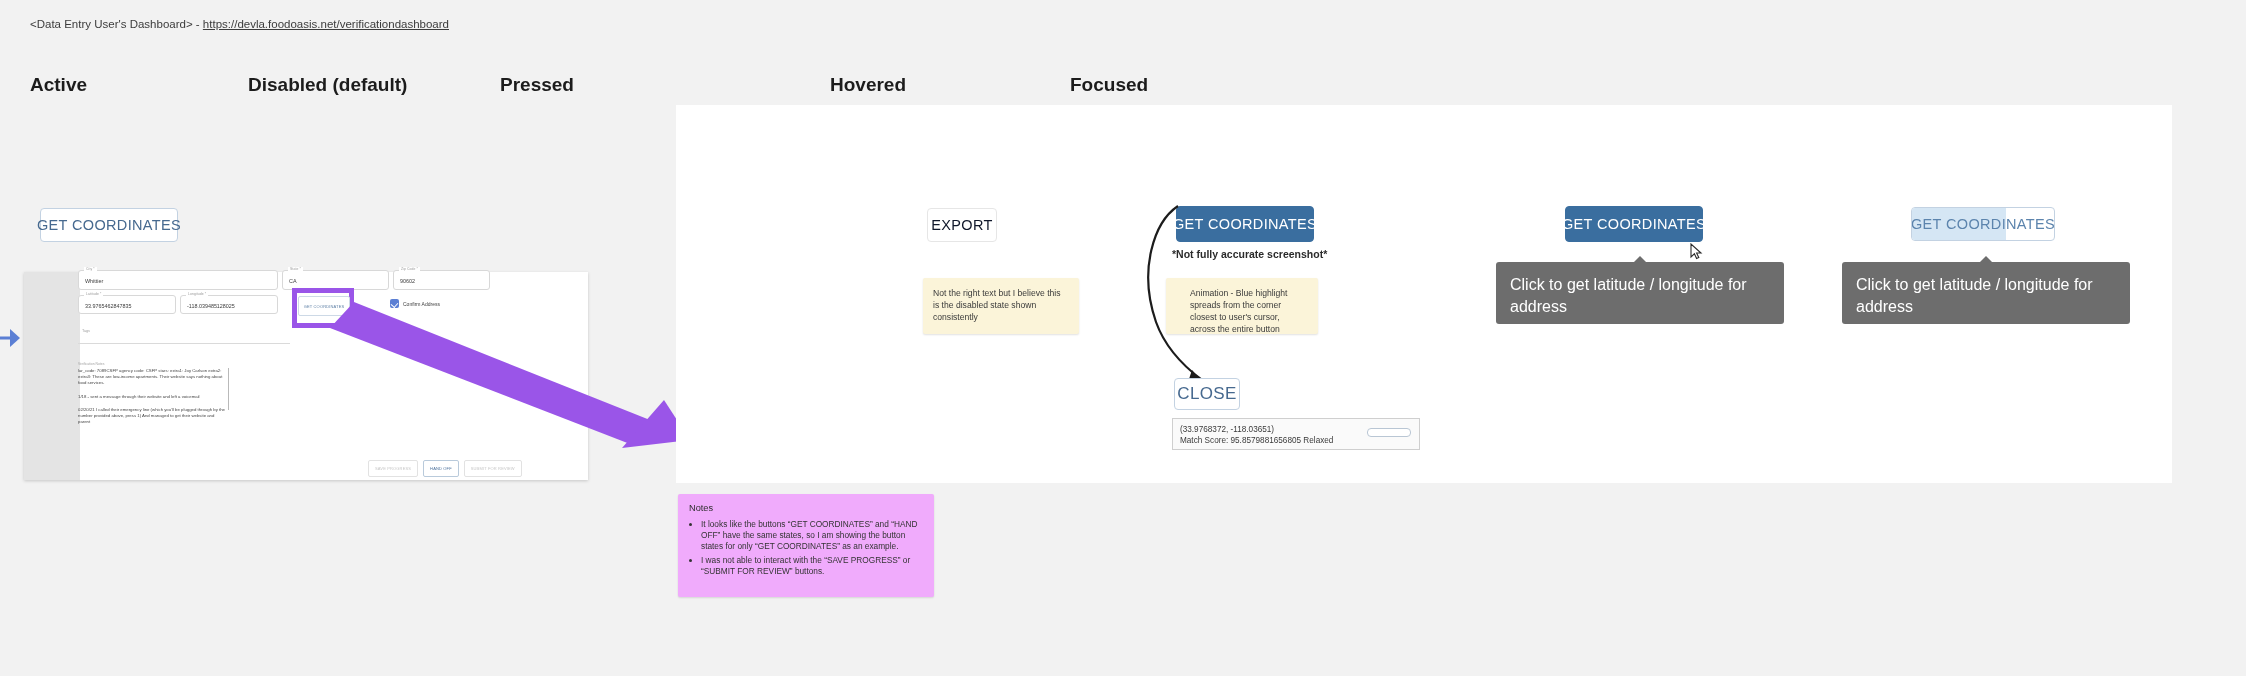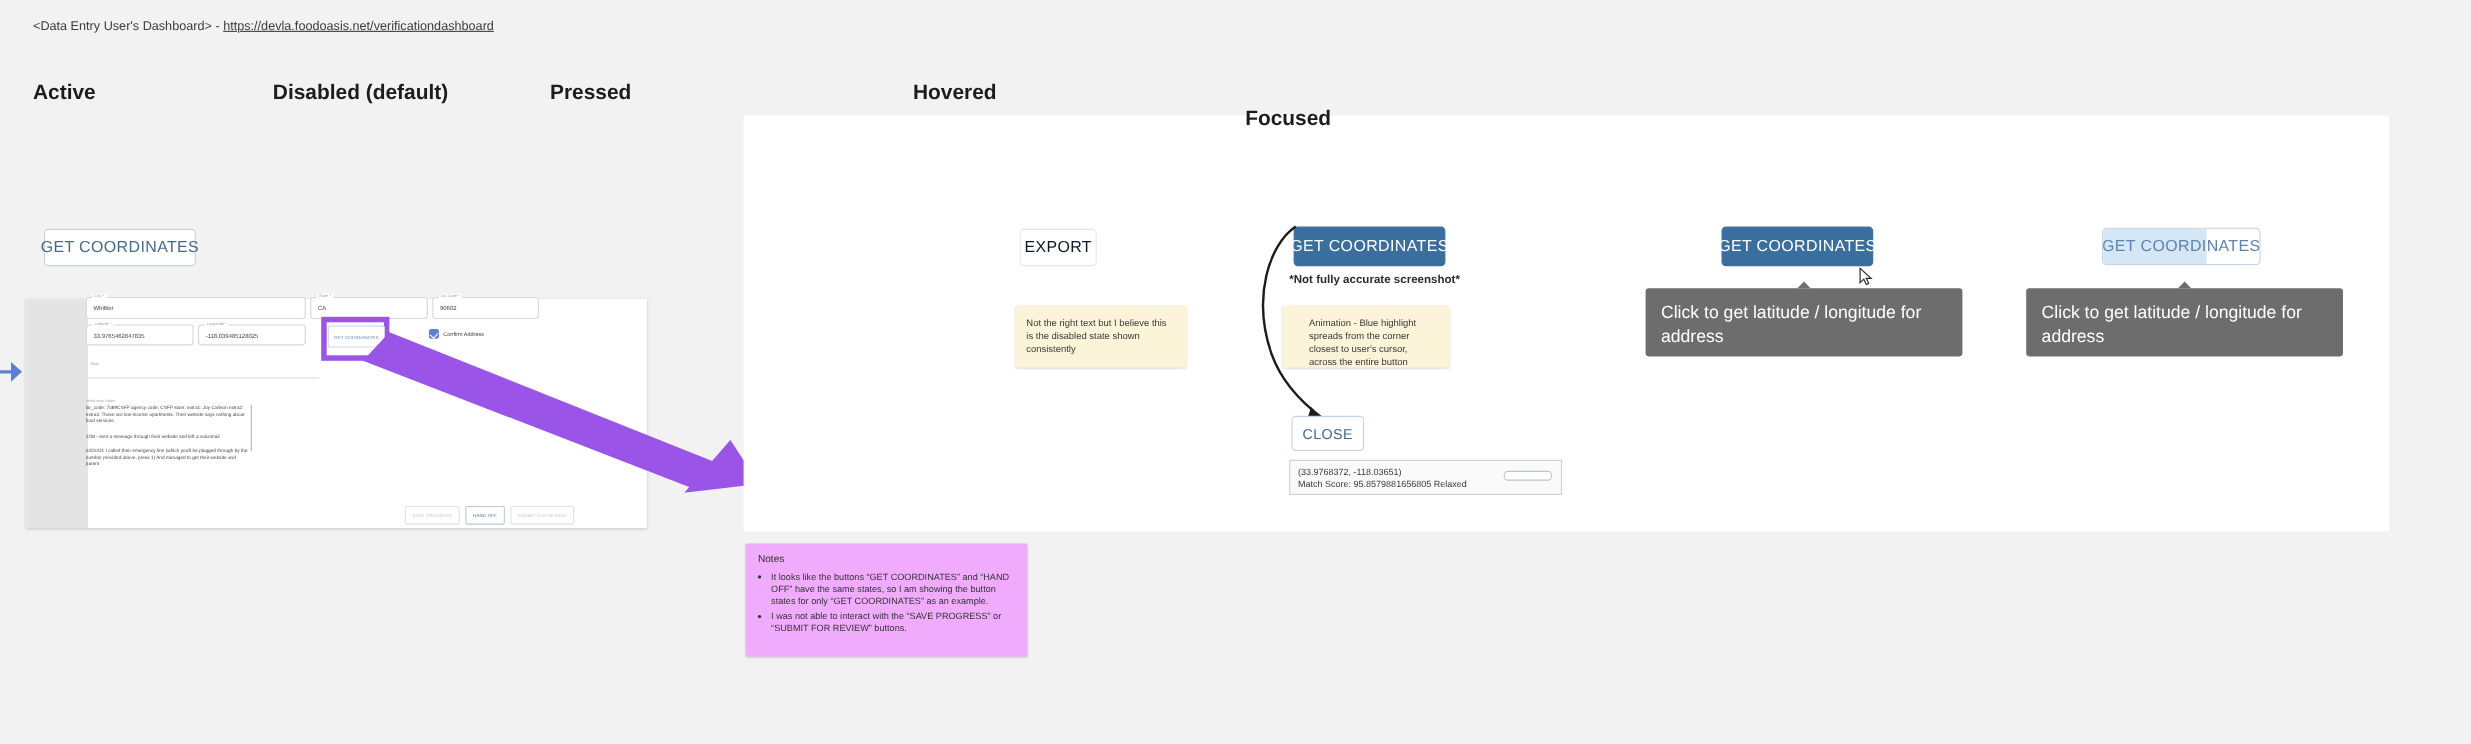--- a/index.html
+++ b/index.html
@@ -62,39 +62,39 @@
 
   .purple-arrow{position:absolute;left:330px;top:288px;width:360px;height:160px;pointer-events:none;}
 
   
   .panel{position:absolute;left:676px;top:105px;width:1496px;height:378px;background:#fff;}
 
   .panel-head{position:absolute;left:30px;top:18px;font-size:11.5px;color:#3c3c3c;}
   .panel-head a{color:#3c3c3c;text-decoration:underline;}
 
   .col-title{position:absolute;font-size:19px;font-weight:bold;color:#1c1c1c;top:74px;}
-  .c1{left:30px;} .c2{left:248px;} .c3{left:500px;} .c4{left:830px;} .c5{left:1132px;margin-top:24px;}
+  .c1{left:30px;} .c2{left:248px;} .c3{left:500px;} .c4{left:830px;} .c5{left:1070px;}
 
   
   .btn{border-radius:4px;display:flex;align-items:center;justify-content:center;
     font-size:14.5px;letter-spacing:.35px;white-space:nowrap;box-sizing:border-box;}
   .btn-active{position:absolute;left:40px;top:208px;width:138px;height:34px;
     border:1px solid #c3d2e2;background:#fff;color:#46698f;}
   .btn-disabled{position:absolute;left:927px;top:208px;width:70px;height:34px;
     border:1px solid #e6e6e6;background:#fff;color:#0f172a;}
   .btn-pressed{position:absolute;left:1176px;top:206px;width:138px;height:36px;
     background:#3a6e9f;color:#fff;border:1px solid #3a6e9f;}
   .btn-hovered{position:absolute;left:1565px;top:206px;width:138px;height:36px;
     background:#3a6e9f;color:#fff;border:1px solid #3a6e9f;}
   .btn-focused{position:absolute;left:1911px;top:207px;width:144px;height:34px;
     border:1px solid #c3d2e2;background:#fff;color:#5c84ad;overflow:hidden;}
   .btn-focused .fill{position:absolute;left:0;top:0;width:94px;height:100%;background:#d5e6f4;}
   .btn-focused .txt{position:relative;z-index:2;}
   .btn-close{position:absolute;left:1174px;top:378px;width:66px;height:32px;
-    border:1px solid #c3d2e2;background:#fff;color:#46698f;font-size:13px;}
+    border:1px solid #c3d2e2;background:#fff;color:#46698f;font-size:17px;}
 
   .note-star{position:absolute;left:1172px;top:248px;font-size:10.5px;font-weight:bold;color:#2b2b2b;}
 
   
   .sticky{position:absolute;background:#fbf4d9;border-radius:2px;
     box-shadow:0 1px 2px rgba(0,0,0,.12);}
   .sticky .txt{font-size:8.6px;line-height:12px;color:#3a3a3a;}
   .s-disabled{left:923px;top:278px;width:156px;height:56px;padding:9px 10px;box-sizing:border-box;}
   .s-anim{left:1166px;top:278px;width:152px;height:56px;padding:9px 24px;box-sizing:border-box;}
 

